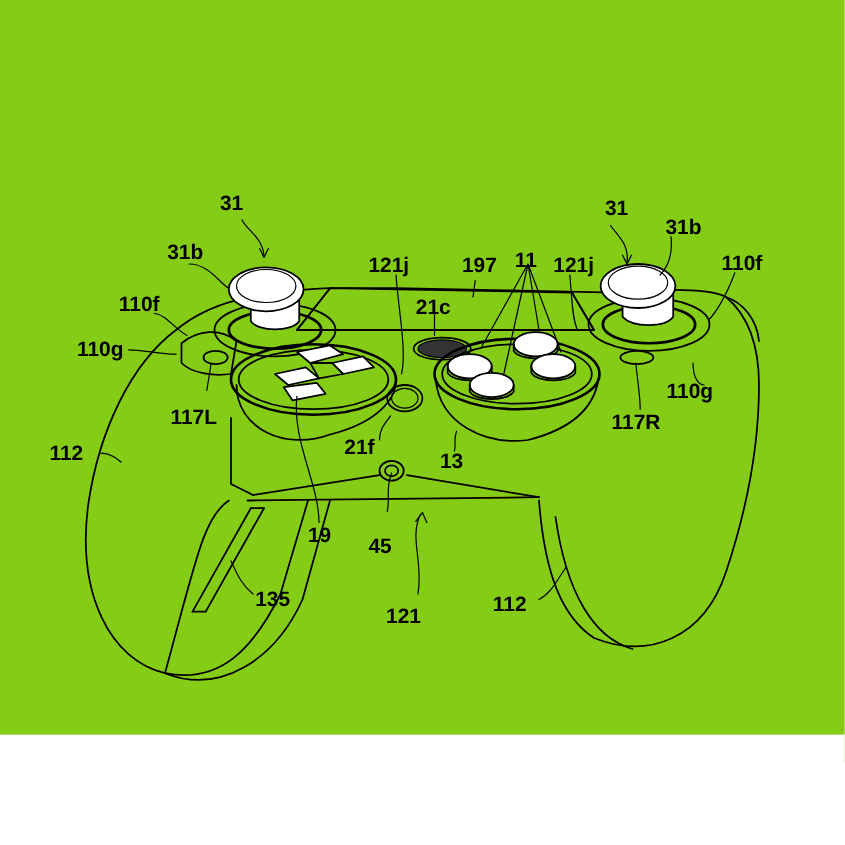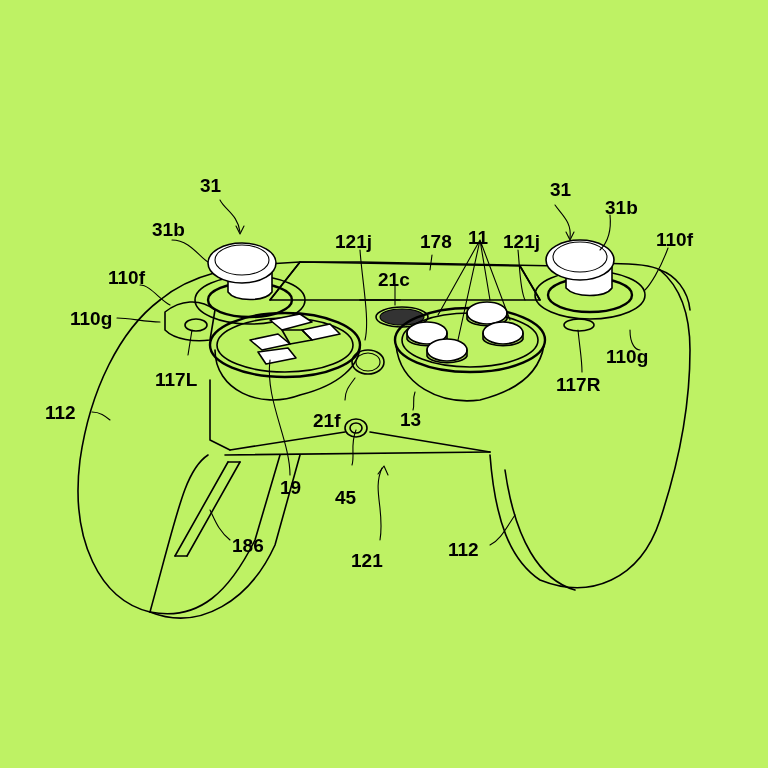--- a/index.html
+++ b/index.html
@@ -1,16 +1,16 @@
 <!DOCTYPE html>
 <html><head>
 <meta charset="utf-8">
 <style>
   html, body { margin:0; padding:0; background:#ffffff; }
-  #stage { position:relative; width:768px; height:768px; background:#bef264; overflow:hidden; }
+  #stage { position:relative; width:768px; height:668px; background:#84cc16; overflow:hidden; }
   #drawing { position:absolute; left:0; top:0; width:768px; height:768px; }
   .ln { fill:none; stroke:#000; stroke-width:1.6; stroke-linecap:round; stroke-linejoin:round; }
   .thin { stroke-width:1.1; }
   .thick { stroke-width:2.4; }
   .fillw { fill:#fff; }
   .lbl { position:absolute; font-family:"Liberation Sans", sans-serif; font-weight:bold; font-size:19px; color:#000; line-height:1; white-space:nowrap; }
 </style>
 </head>
 <body>
 
@@ -139,29 +139,29 @@
     </g>
   </svg>
 
   <div class="lbl" style="left:200px;top:176px">31</div>
   <div class="lbl" style="left:152px;top:220px">31b</div>
   <div class="lbl" style="left:108px;top:268px">110f</div>
   <div class="lbl" style="left:70px;top:309px">110g</div>
   <div class="lbl" style="left:155px;top:370px">117L</div>
   <div class="lbl" style="left:45px;top:403px">112</div>
   <div class="lbl" style="left:335px;top:232px">121j</div>
-  <div class="lbl" style="left:420px;top:232px">178</div>
+  <div class="lbl" style="left:420px;top:232px">197</div>
   <div class="lbl" style="left:378px;top:270px">21c</div>
   <div class="lbl" style="left:468px;top:228px">11</div>
   <div class="lbl" style="left:503px;top:232px">121j</div>
   <div class="lbl" style="left:550px;top:180px">31</div>
   <div class="lbl" style="left:605px;top:198px">31b</div>
   <div class="lbl" style="left:656px;top:230px">110f</div>
   <div class="lbl" style="left:606px;top:347px">110g</div>
   <div class="lbl" style="left:556px;top:375px">117R</div>
-  <div class="lbl" style="left:313px;top:411px">21f</div>
+  <div class="lbl" style="left:313px;top:398px">21f</div>
   <div class="lbl" style="left:400px;top:410px">13</div>
   <div class="lbl" style="left:280px;top:478px">19</div>
   <div class="lbl" style="left:335px;top:488px">45</div>
-  <div class="lbl" style="left:232px;top:536px">186</div>
+  <div class="lbl" style="left:232px;top:536px">135</div>
   <div class="lbl" style="left:351px;top:551px">121</div>
   <div class="lbl" style="left:448px;top:540px">112</div>
 </div>
 
 </body></html>

